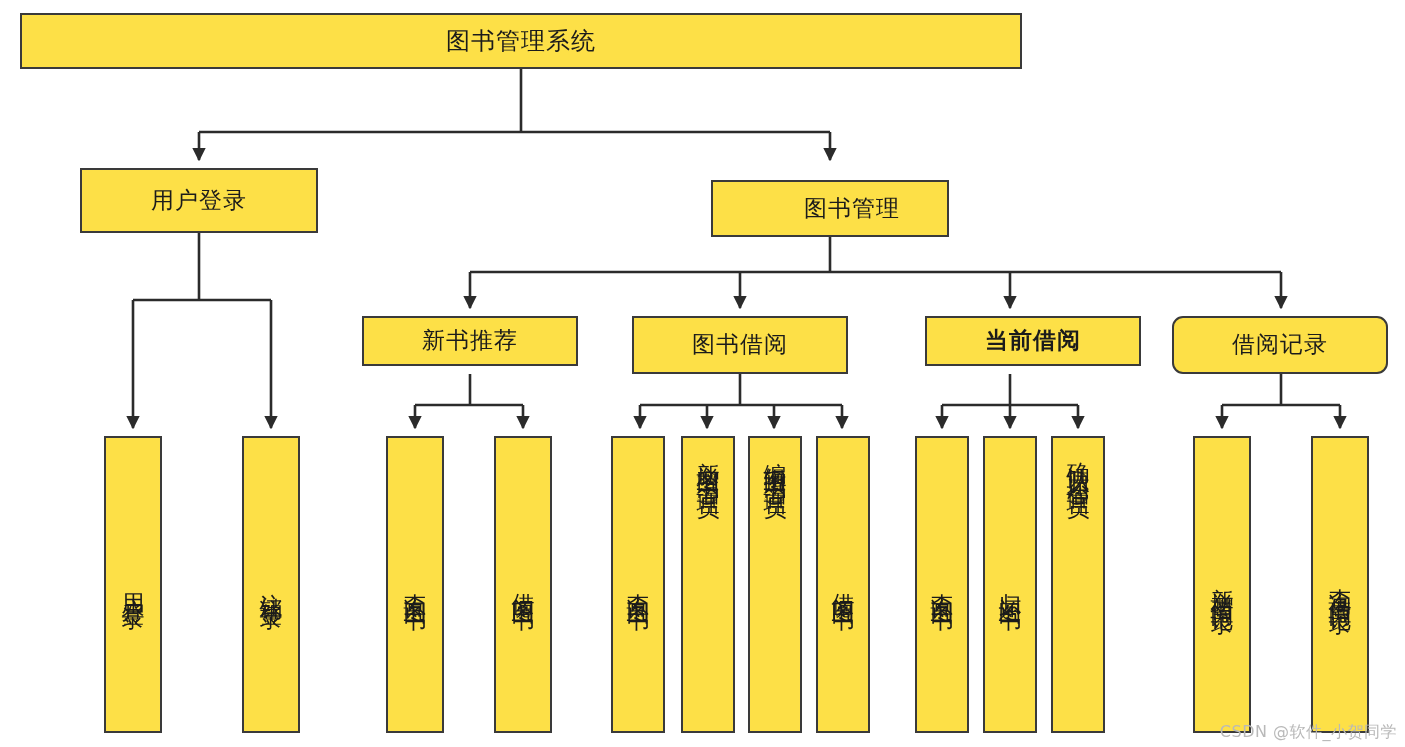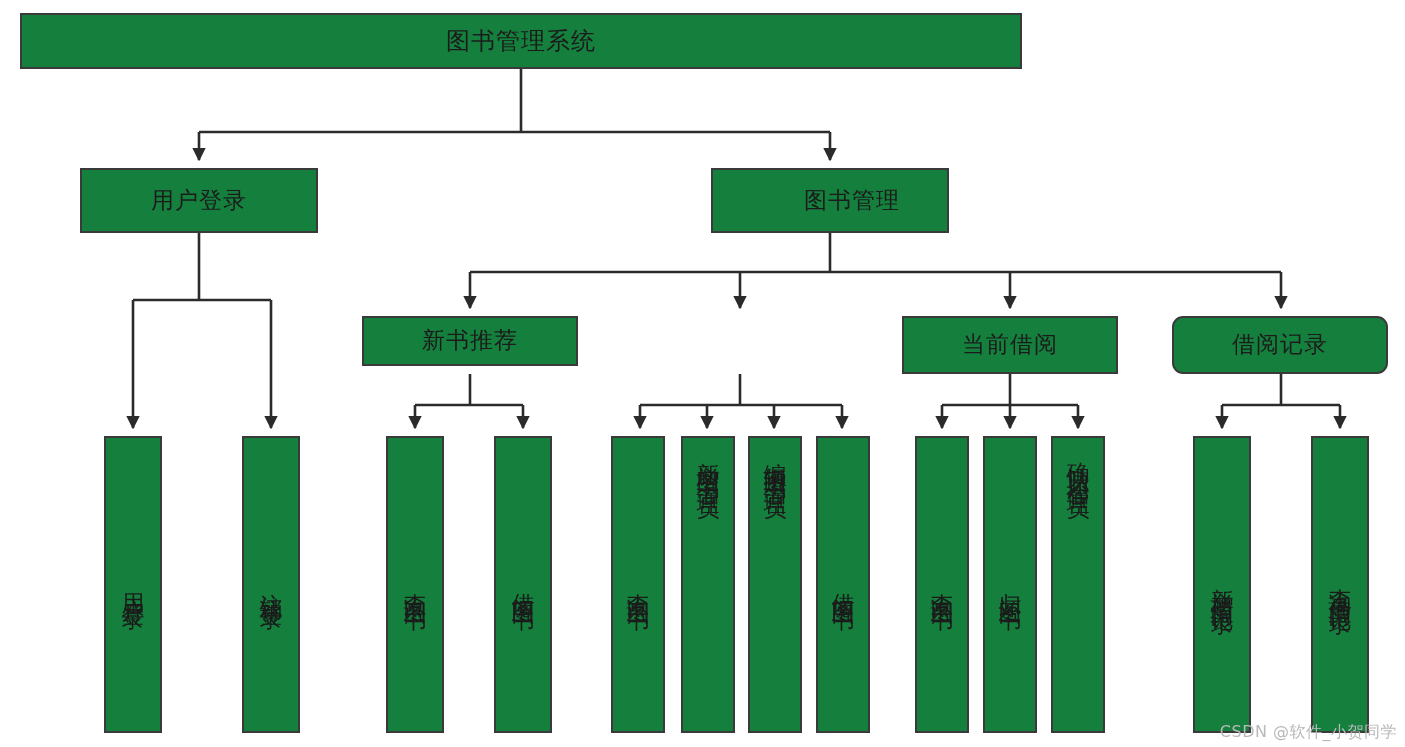--- a/index.html
+++ b/index.html
@@ -27,21 +27,21 @@
     left: 0;
     top: 0;
     width: 1405px;
     height: 747px;
     pointer-events: none;
   }
   
   .node {
     position: absolute;
     box-sizing: border-box;
-    background: #15803d;
+    background: #fde047;
     border: 2.5px solid #3a3a3a;
     display: flex;
     align-items: center;
     justify-content: center;
     color: #1b1b1b;
   }
   .node .label {
     display: block;
     text-align: center;
     letter-spacing: 1px;
@@ -141,28 +141,31 @@
     </g>
   </svg>
 
   <div class="node horiz root" style="left:20px; top:13px; width:1002px; height:56px;">
     <span class="label">图书管理系统</span>
   </div>
 
   <div class="node horiz" style="left:80px; top:168px; width:238px; height:65px;">
     <span class="label">用户登录</span>
   </div>
-  <div class="node horiz" style="left:711px; top:168px; width:238px; height:65px;padding-left:44px;">
+  <div class="node horiz" style="left:711px; top:180px; width:238px; height:57px;padding-left:44px;">
     <span class="label">图书管理</span>
   </div>
 
   <div class="node horiz" style="left:362px; top:316px; width:216px; height:50px;">
     <span class="label">新书推荐</span>
   </div>
-  <div class="node horiz" style="left:902px; top:316px; width:216px; height:58px;">
+  <div class="node horiz" style="left:632px; top:316px; width:216px; height:58px;">
+    <span class="label">图书借阅</span>
+  </div>
+  <div class="node horiz" style="left:925px; top:316px; width:216px; height:50px;font-weight:bold;">
     <span class="label">当前借阅</span>
   </div>
   <div class="node horiz" style="left:1172px; top:316px; width:216px; height:58px;border-radius:11px;">
     <span class="label">借阅记录</span>
   </div>
 
   <div class="node vert centred" style="left:104px; top:436px; width:58px; height:297px;">
     <span class="label">用户登录</span>
   </div>
   <div class="node vert centred" style="left:242px; top:436px; width:58px; height:297px;">

